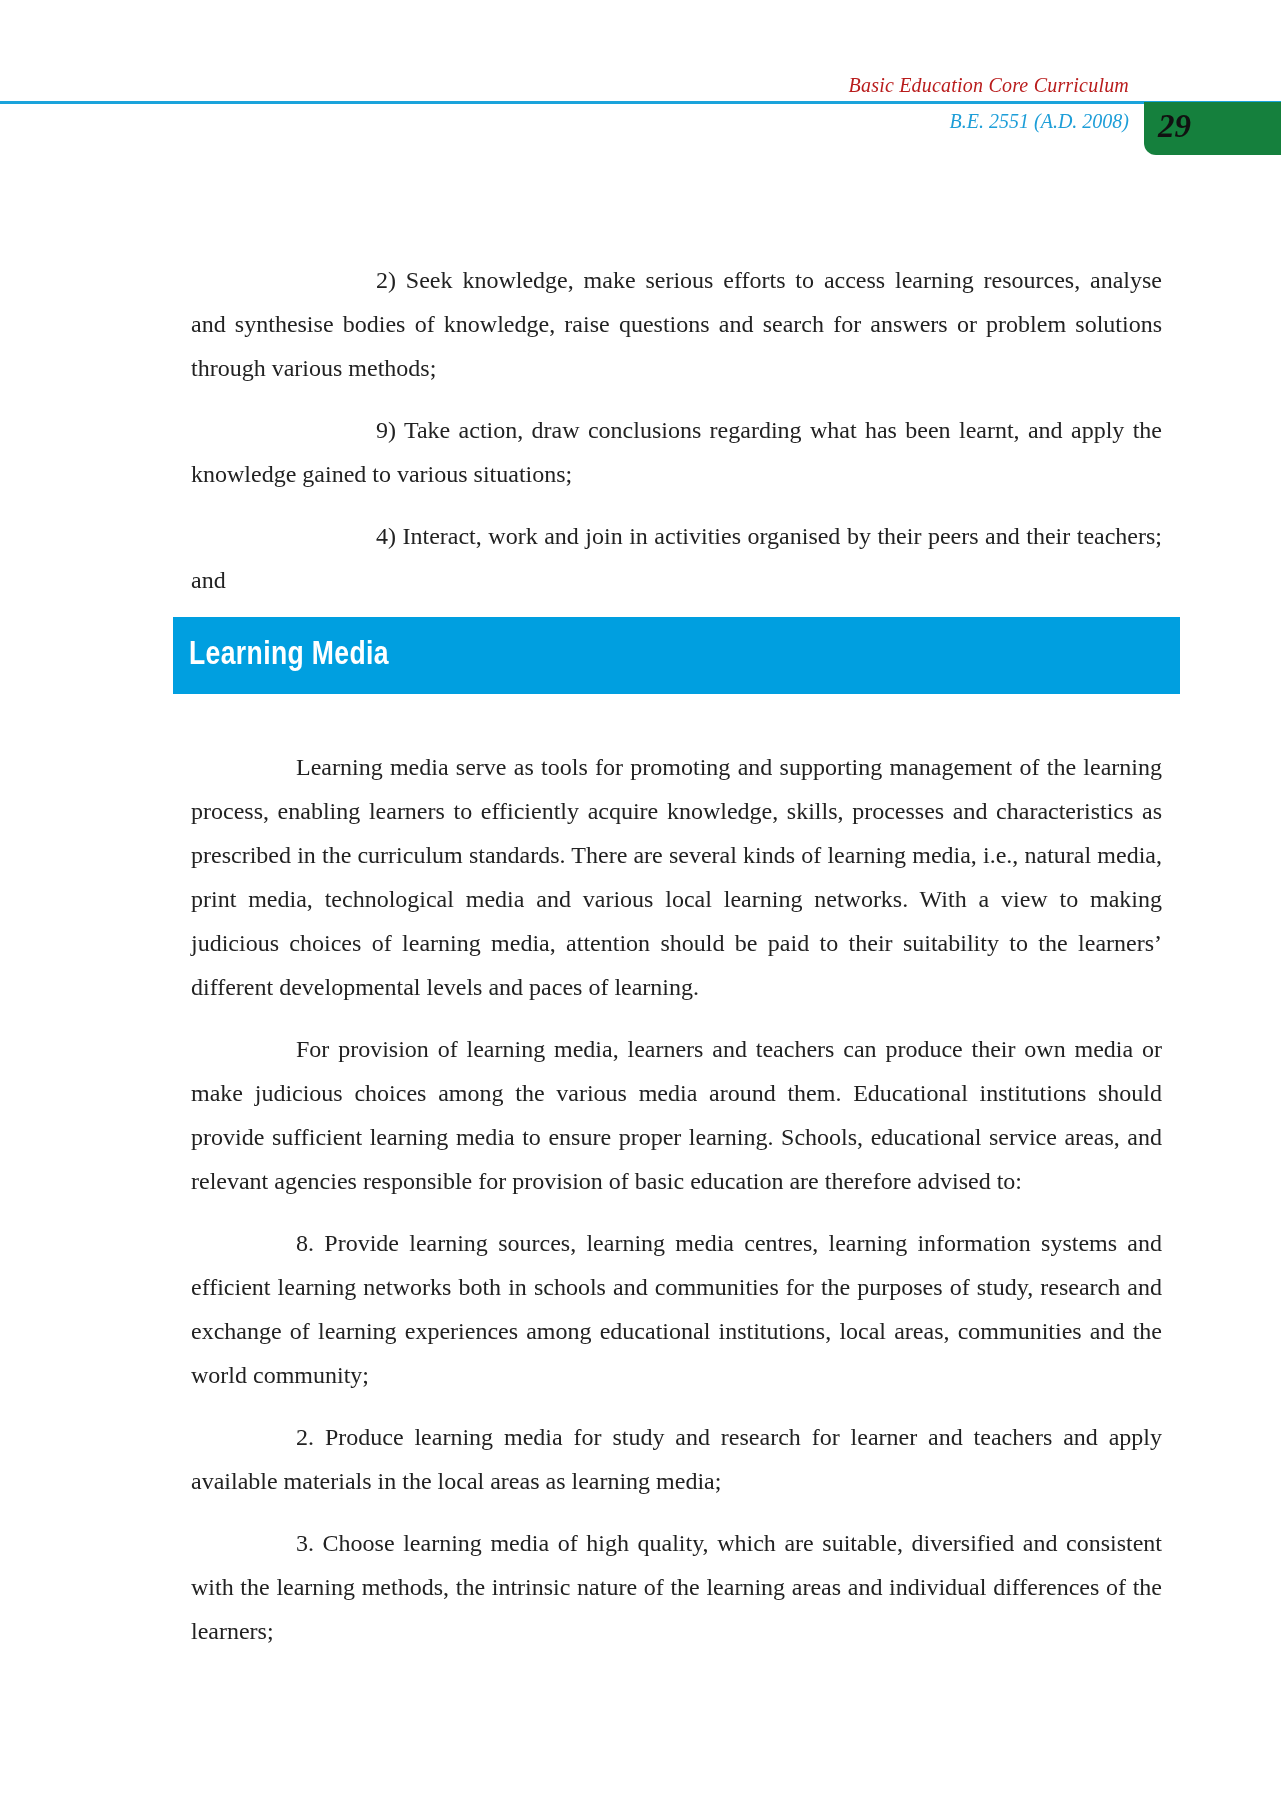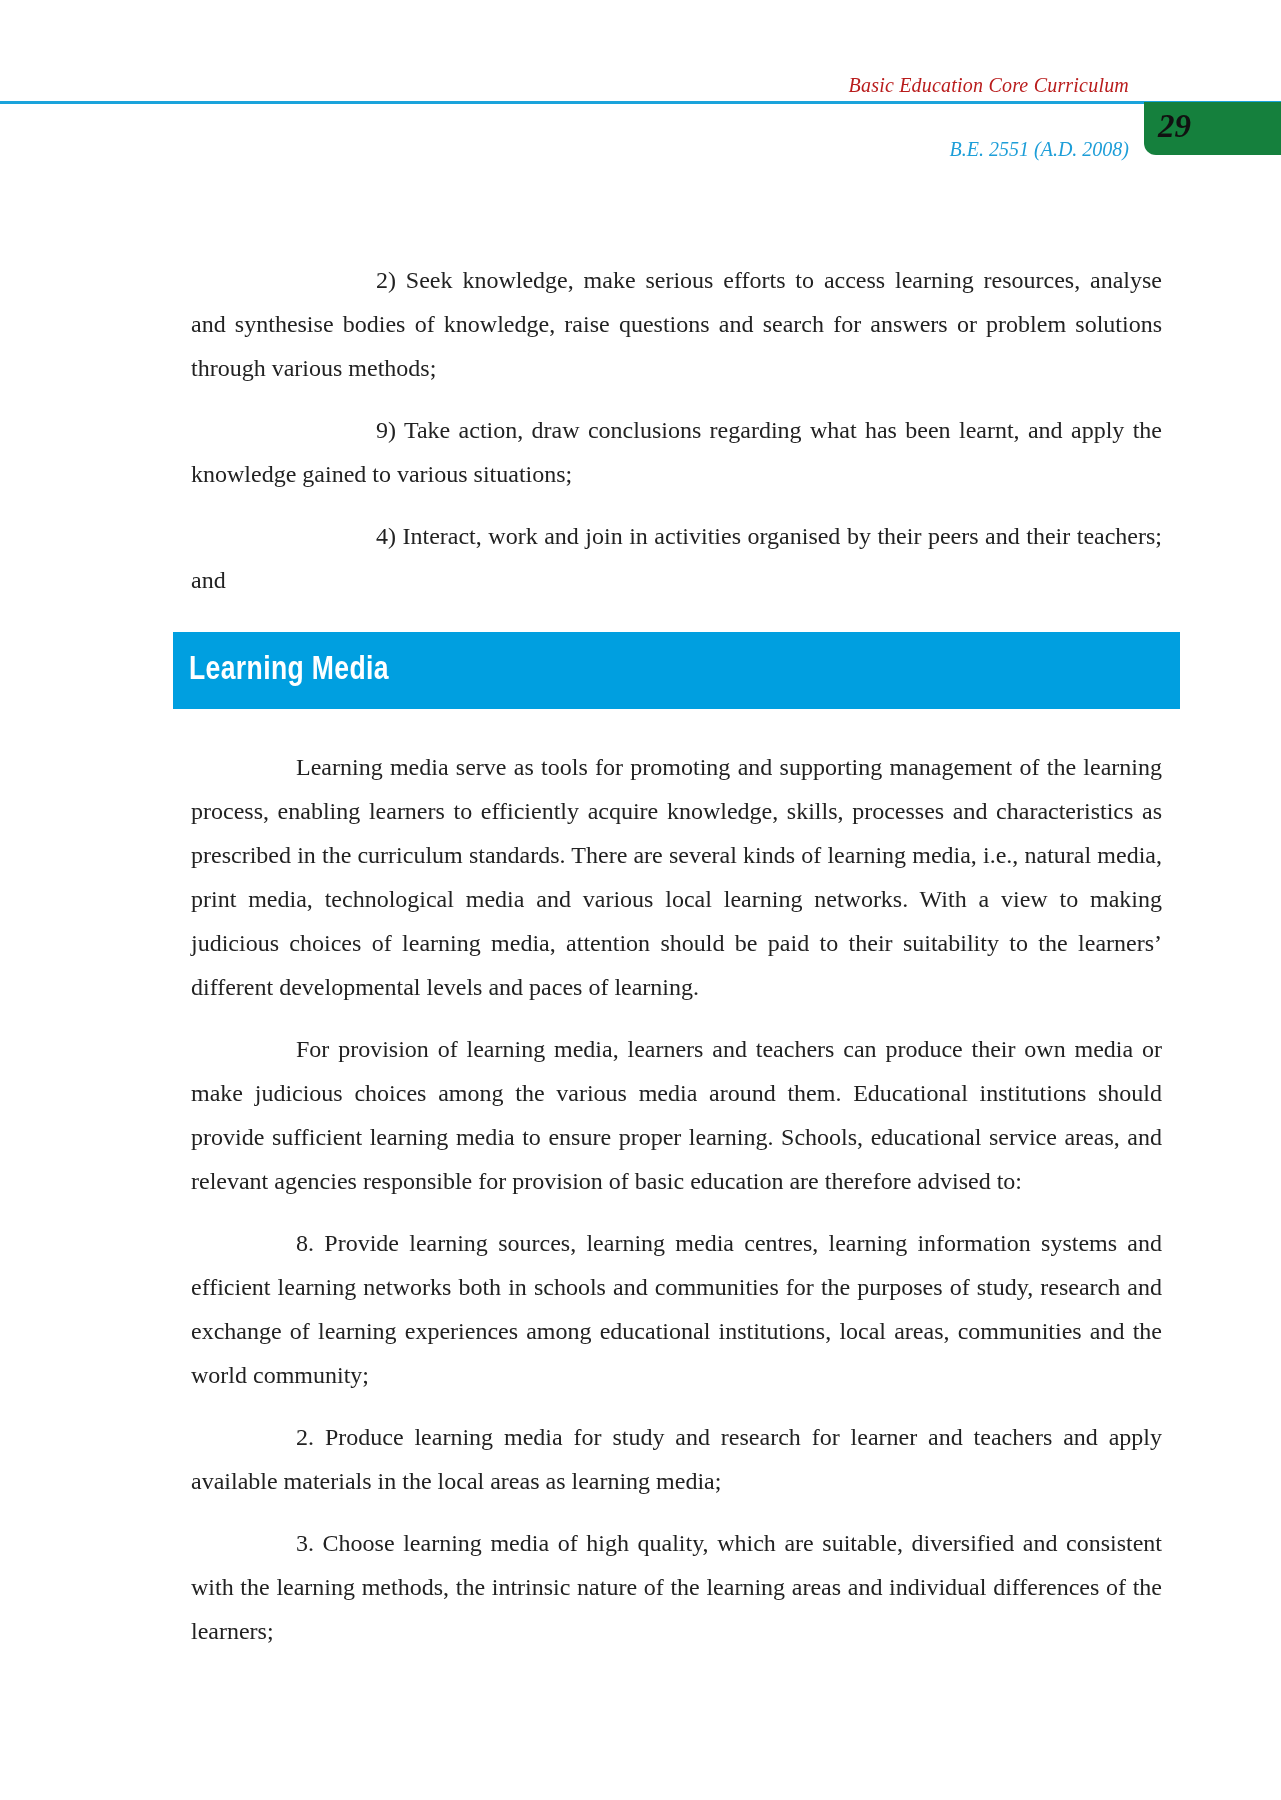--- a/index.html
+++ b/index.html
@@ -3,32 +3,32 @@
   <meta charset="utf-8">
   <style>
     html, body { margin: 0; padding: 0; background: #ffffff; }
     body { width: 1281px; height: 1800px; position: relative; overflow: hidden;
            font-family: "Liberation Serif", "DejaVu Serif", serif; color: #222; }
 
     .running-head-1 { position: absolute; right: 152px; top: 74px; font-style: italic;
       color: #b91c1c; font-size: 20px; letter-spacing: 0.2px; }
     .header-rule { position: absolute; left: 0; top: 101px; width: 1281px; height: 3px; background: #1aa3db; }
     .running-head-2 { position: absolute; right: 152px; top: 110px; font-style: italic;
-      color: #1d9ed8; font-size: 20px; margin-top: 28px; }
+      color: #1d9ed8; font-size: 20px; }
     .page-tab { position: absolute; left: 1144px; top: 102px; width: 137px; height: 53px;
       background: #15803d; border-bottom-left-radius: 12px; }
     .page-number { position: absolute; left: 14px; top: 6px; font-style: italic; font-weight: bold;
       font-size: 33px; color: #111; }
 
     .body-text { position: absolute; left: 173px; width: 1007px; font-size: 24px; line-height: 44px;
       text-align: justify; color: #222; }
     .para { margin: 18px; text-indent: 185px; }
     .para.media-indent { text-indent: 105px; }
 
-    .section-bar { position: absolute; left: 173px; top: 632px; width: 1007px; height: 77px;
+    .section-bar { position: absolute; left: 173px; top: 617px; width: 1007px; height: 77px;
       background: #009fe0; }
     .section-title { position: absolute; left: 16px; top: 16px; color: #fff; font-weight: bold;
       font-family: "Liberation Sans", "DejaVu Sans", sans-serif; font-size: 34px;
       transform: scaleX(0.78); transform-origin: left center; letter-spacing: 0.5px; }
   </style>
 </head>
 <body>
 
 <div class="running-head-1">Basic Education Core Curriculum</div>
 <div class="header-rule"></div>

